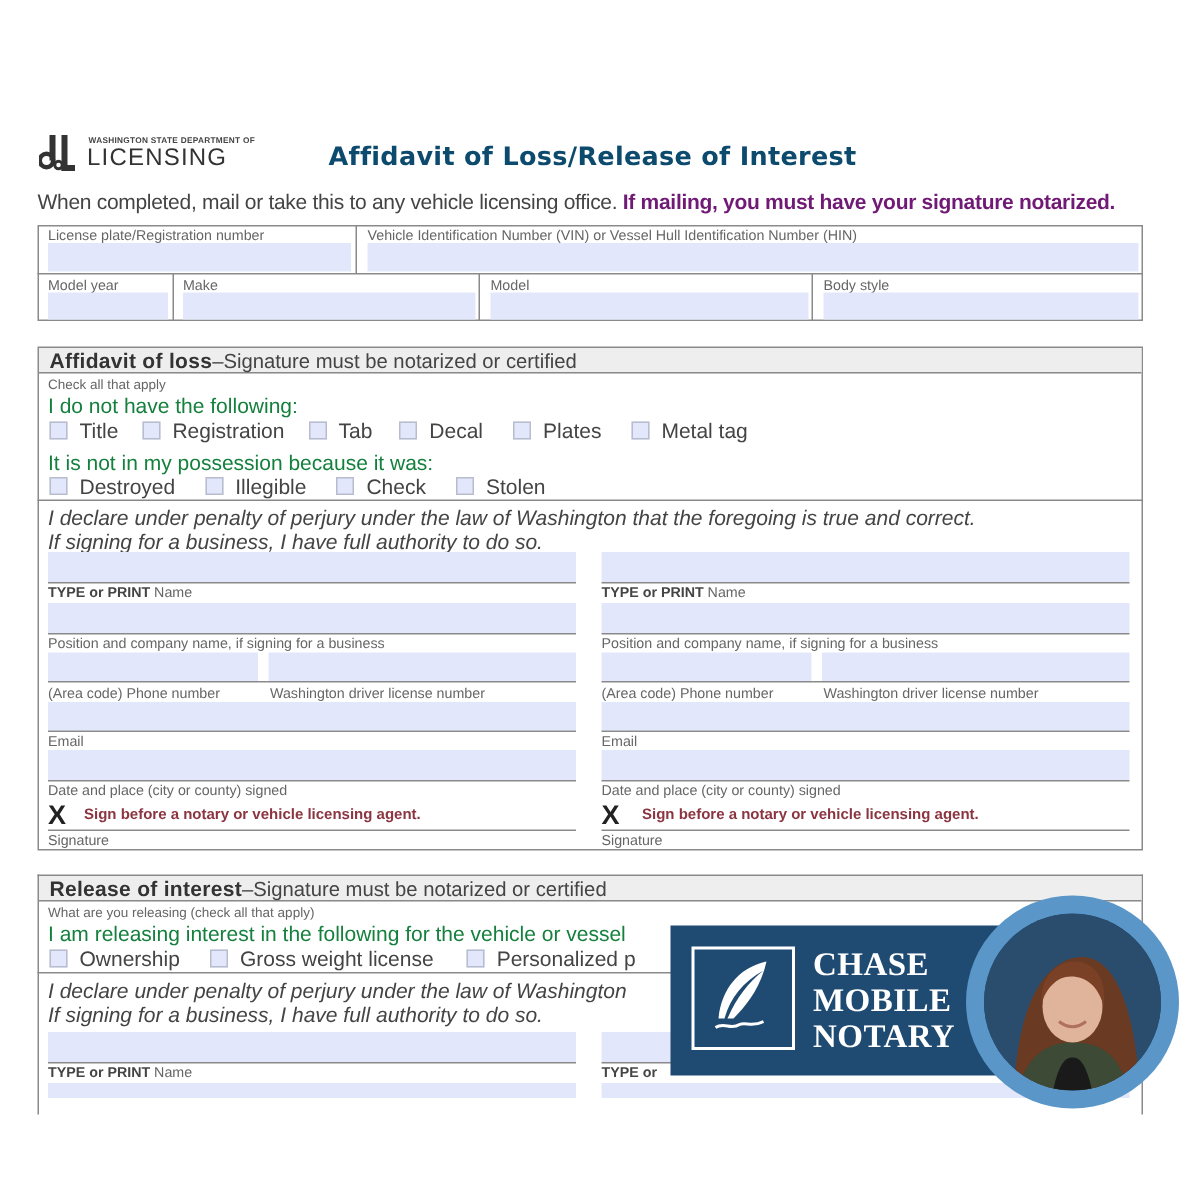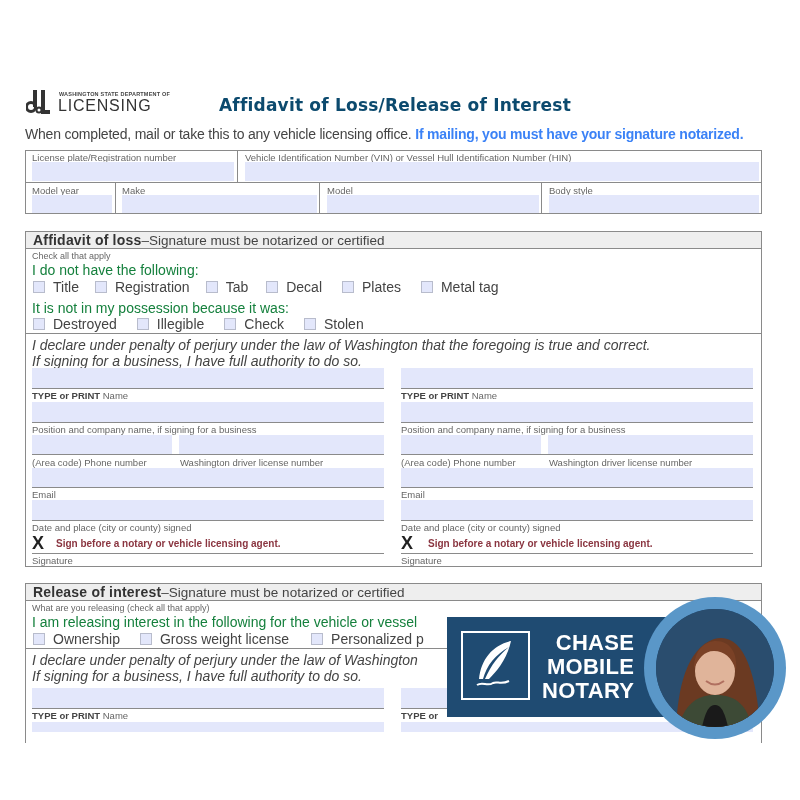--- a/index.html
+++ b/index.html
@@ -8,21 +8,21 @@
 
   .abs { position: absolute; }
 
   
   .logo { left: 26px; top: 90px; width: 150px; height: 26px; }
   .logo-mark { position: absolute; left: 0; top: 0; width: 24px; height: 24px; }
   .logo-small { position: absolute; left: 33px; top: 1px; font-size: 5.5px; font-weight: bold; letter-spacing: 0.2px; color: #444; white-space: nowrap; }
   .logo-big { position: absolute; left: 32px; top: 6px; font-size: 16px; letter-spacing: 0.8px; color: #333; white-space: nowrap; line-height: 20px; }
   .doc-title { left: 219px; top: 95px; font-size: 17px; font-weight: bold; color: #0c4a6e; letter-spacing: 0.2px; white-space: nowrap; font-family: "DejaVu Sans", sans-serif; }
   .instr { left: 25px; top: 126px; font-size: 14px; color: #444; white-space: nowrap; letter-spacing: -0.2px; }
-  .instr b { color: #3b82f6; }
+  .instr b { color: #701a75; }
 
   
   .fbox { border: 1px solid #8a8a8a; }
   .flabel { font-size: 9.5px; color: #666; white-space: nowrap; }
   .fill { background: #e3e7fb; }
   .vline { background: #8a8a8a; width: 1px; }
   .hline { background: #8a8a8a; height: 1px; }
 
   
   .sec-head { background: #eeeeee; border-bottom: 1px solid #8a8a8a; height: 17px; padding-left: 7px; font-size: 13.5px; color: #444; white-space: nowrap; line-height: 16px; }
@@ -38,21 +38,21 @@
 
   .sig-x { font-size: 18px; font-weight: bold; color: #222; }
   .sig-note { font-size: 10px; font-weight: bold; color: #8a3540; white-space: nowrap; }
 
   .tlabel { font-size: 9.5px; color: #666; white-space: nowrap; }
   .tlabel b { color: #444; }
 
   
   .badge { left: 447px; top: 617px; width: 298px; height: 100px; background: #1f4b72; }
   .badge-logo { position: absolute; left: 14px; top: 14px; width: 69px; height: 69px; border: 2.5px solid #ffffff; }
-  .badge-text { position: absolute; left: 95px; top: 14px; font-size: 22px; font-weight: bold; color: #ffffff; line-height: 24px; letter-spacing: 0.3px; font-family: Liberation Sans, sans-serif; text-align: right; }
+  .badge-text { position: absolute; left: 95px; top: 14px; font-size: 22px; font-weight: bold; color: #ffffff; line-height: 24px; letter-spacing: 0.3px; font-family: Liberation Serif, serif; }
   .photo-ring { left: 644px; top: 597px; width: 142px; height: 142px; border-radius: 50%; background: #5a97c8; }
   .photo { position: absolute; left: 12px; top: 12px; width: 118px; height: 118px; border-radius: 50%; background: #1f4b72; overflow: hidden; }
 </style>
 </head>
 <body>
 
 <div class="abs logo">
   <svg class="logo-mark" viewBox="0 0 24 24">
     <rect x="7" y="0" width="4" height="17" fill="#333"></rect>
     <circle cx="5" cy="17" r="4.5" fill="none" stroke="#333" stroke-width="3"></circle>

